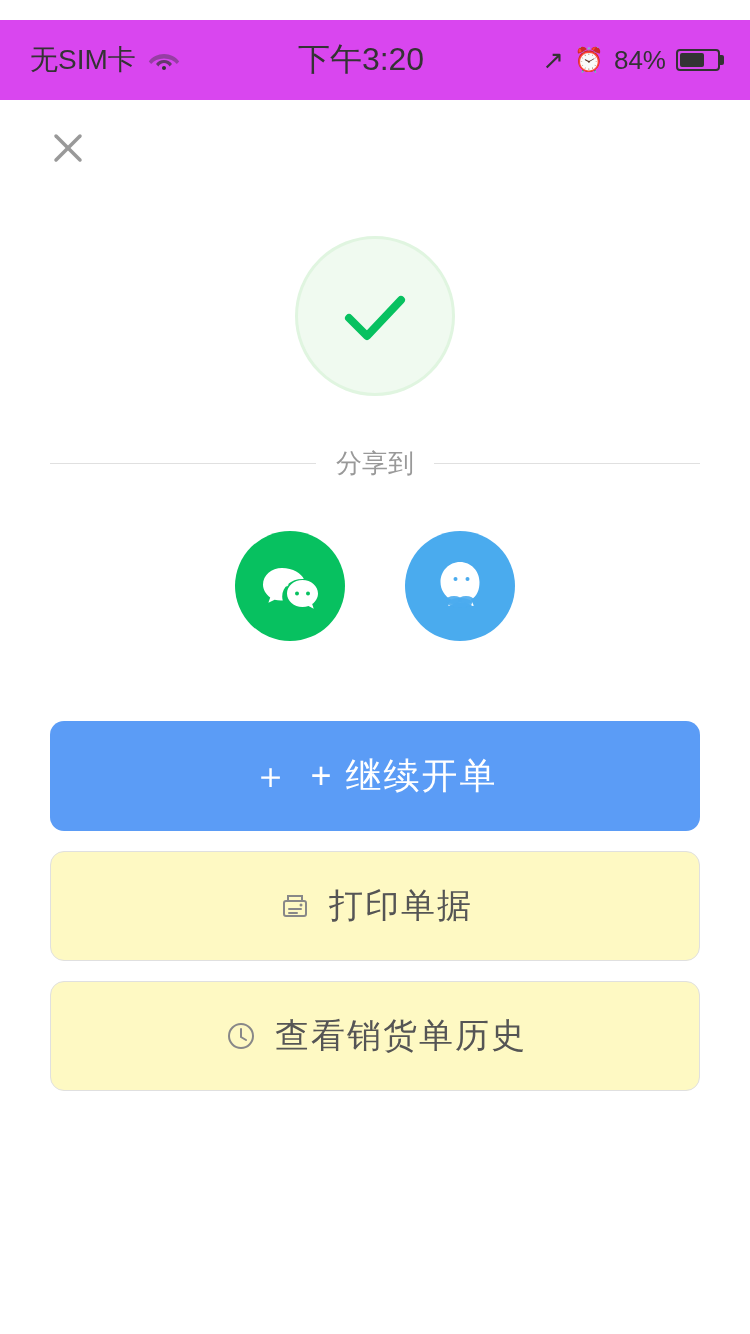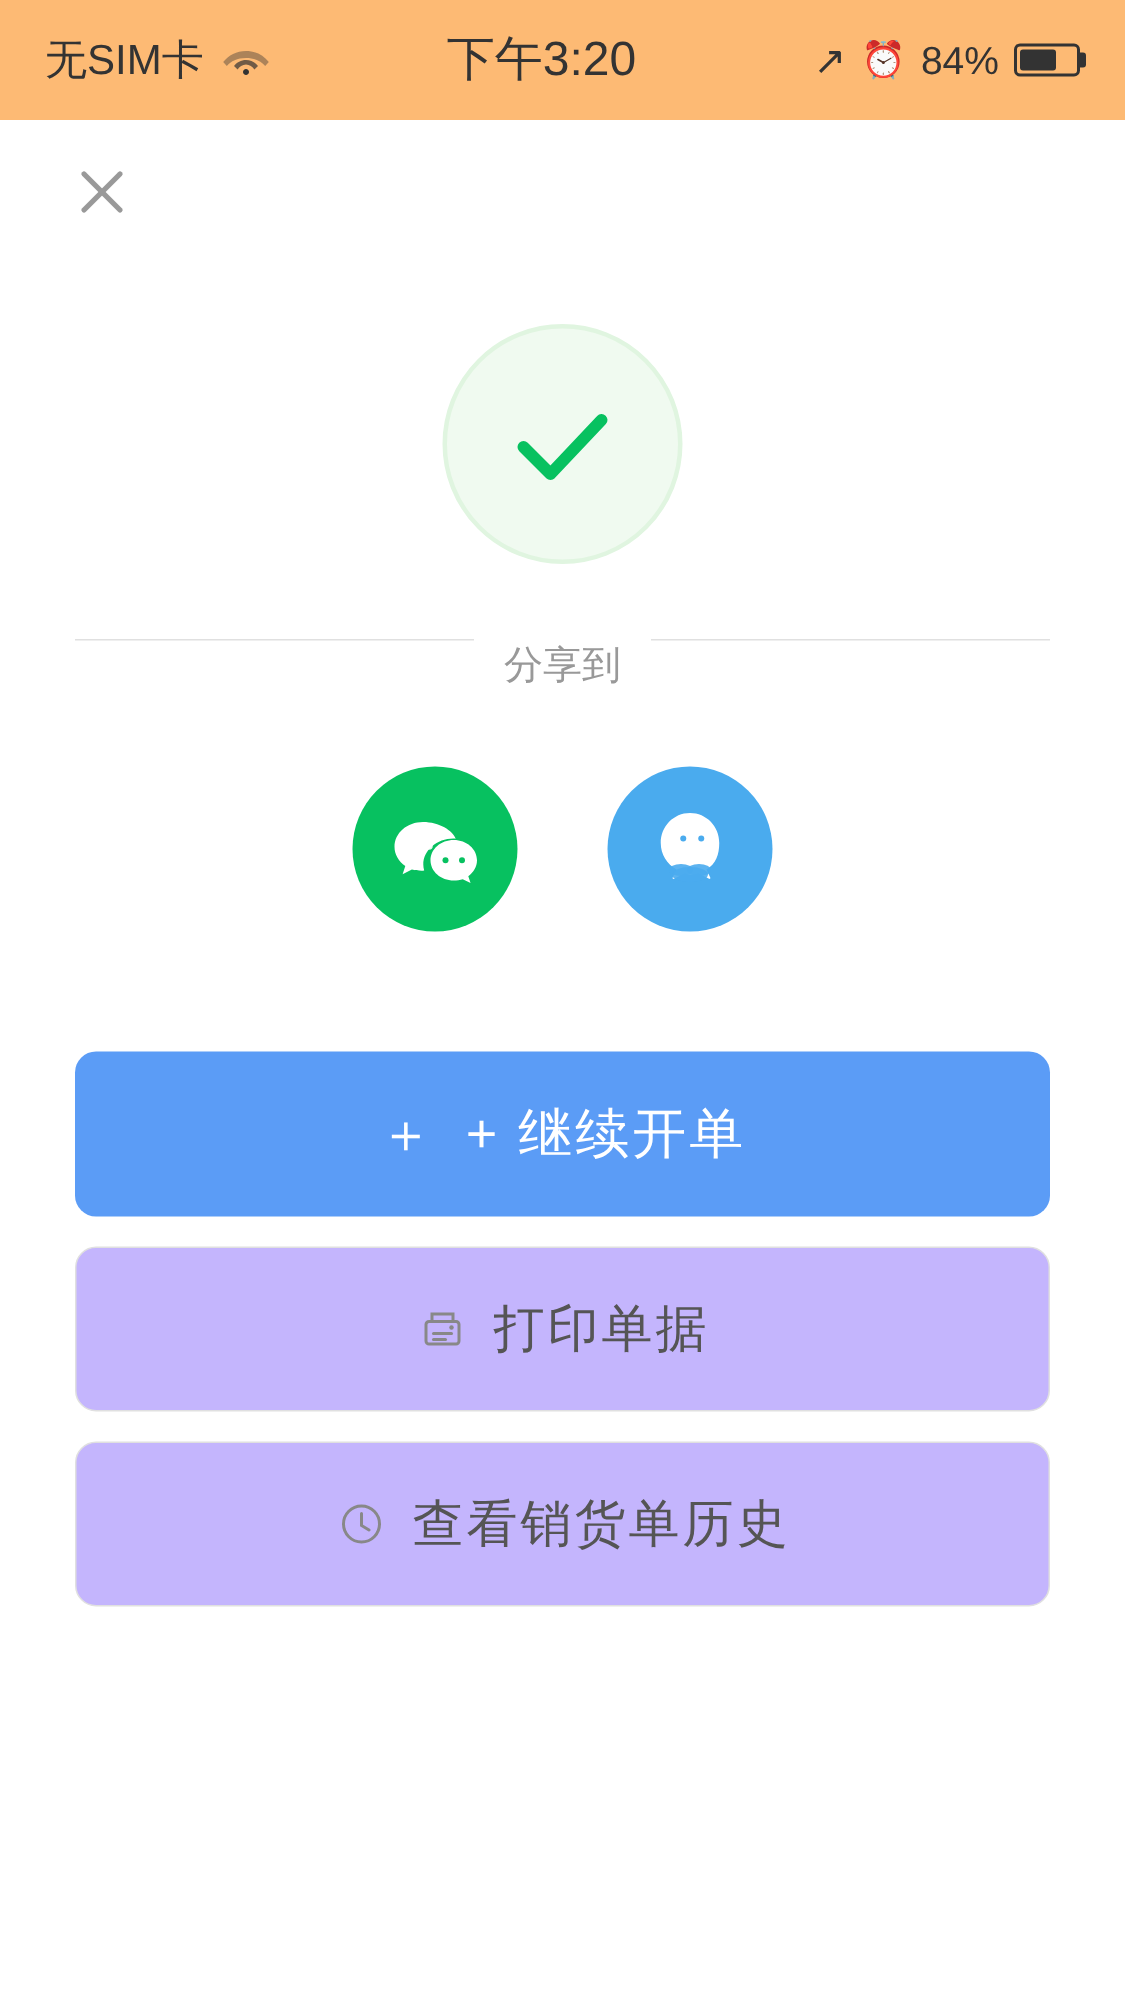--- a/index.html
+++ b/index.html
@@ -11,26 +11,27 @@
       background: #ffffff;
       font-family: -apple-system, "PingFang SC", "Helvetica Neue", sans-serif;
       display: flex;
       flex-direction: column;
     }
 
     
     .status-bar {
       width: 100%;
       height: 80px;
-      background: #fdba74;
+      background: #d946ef;
       display: flex;
       align-items: center;
       justify-content: space-between;
       padding: 0 30px;
       flex-shrink: 0;
+      margin-top: 20px;
     }
     .status-left {
       display: flex;
       align-items: center;
       gap: 12px;
       font-size: 28px;
       color: #333;
       font-weight: 500;
     }
     .status-center {
@@ -137,21 +138,21 @@
       font-weight: 500;
       color: #222;
       margin-bottom: 60px;
       letter-spacing: 4px;
     }
 
     
     .share-section {
       width: 100%;
       display: flex;
-      align-items: flex-start;
+      align-items: center;
       gap: 20px;
       margin-bottom: 50px;
     }
     .divider-line {
       flex: 1;
       height: 1px;
       background: #e0e0e0;
     }
     .share-label {
       font-size: 26px;
@@ -198,21 +199,21 @@
       display: flex;
       align-items: center;
       justify-content: center;
       gap: 16px;
       cursor: pointer;
       letter-spacing: 2px;
     }
     .btn-secondary {
       width: 100%;
       height: 110px;
-      background: #c4b5fd;
+      background: #fef9c3;
       border: 1.5px solid #e0e0e0;
       border-radius: 14px;
       font-size: 34px;
       color: #555;
       display: flex;
       align-items: center;
       justify-content: center;
       gap: 16px;
       cursor: pointer;
       letter-spacing: 2px;

